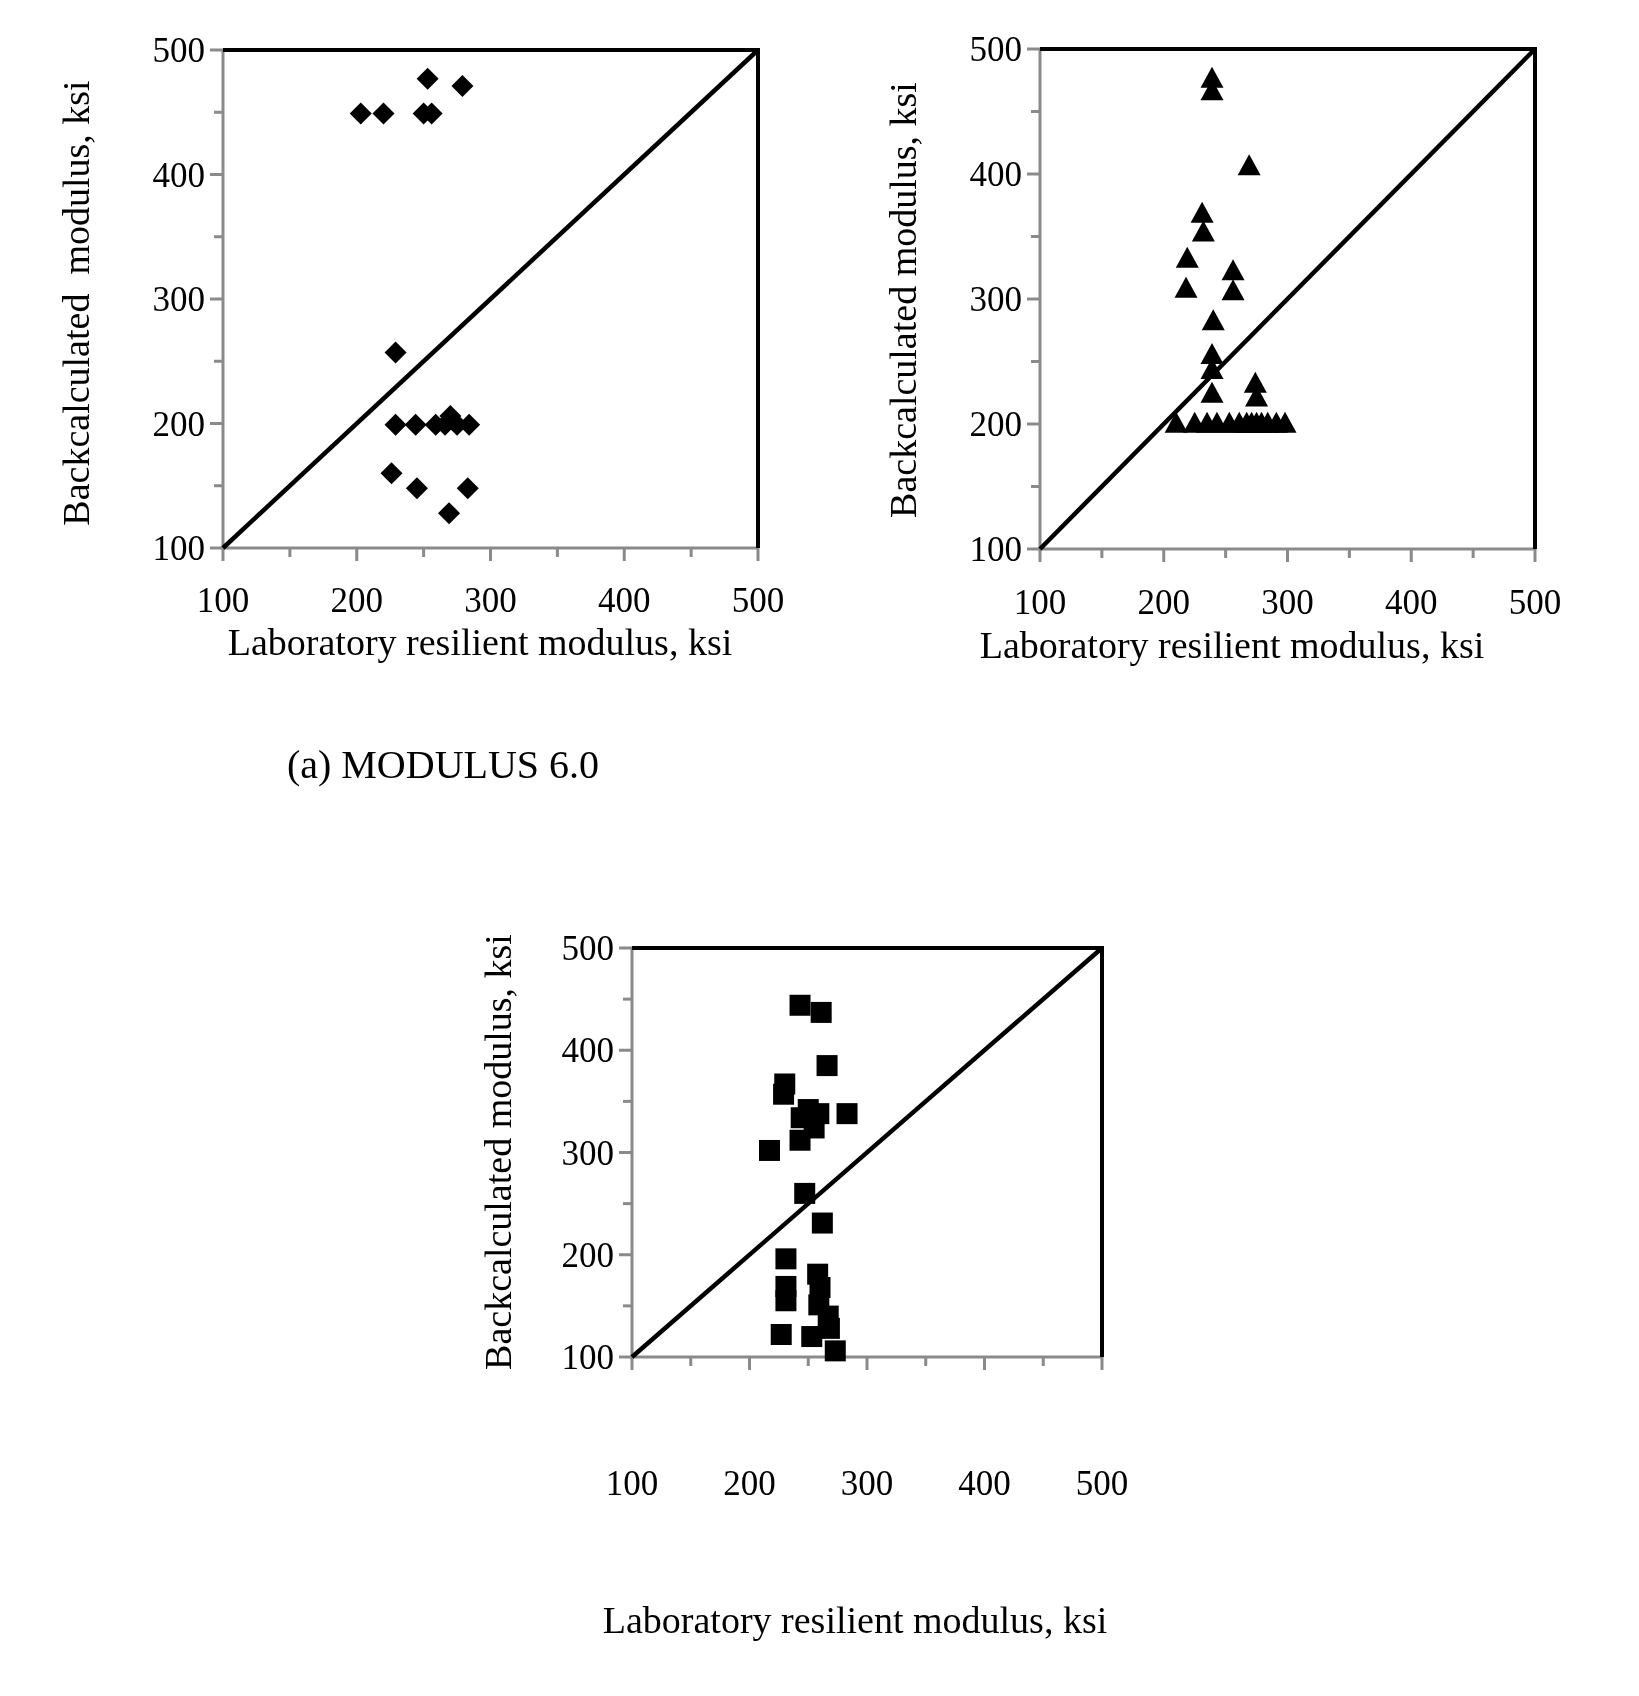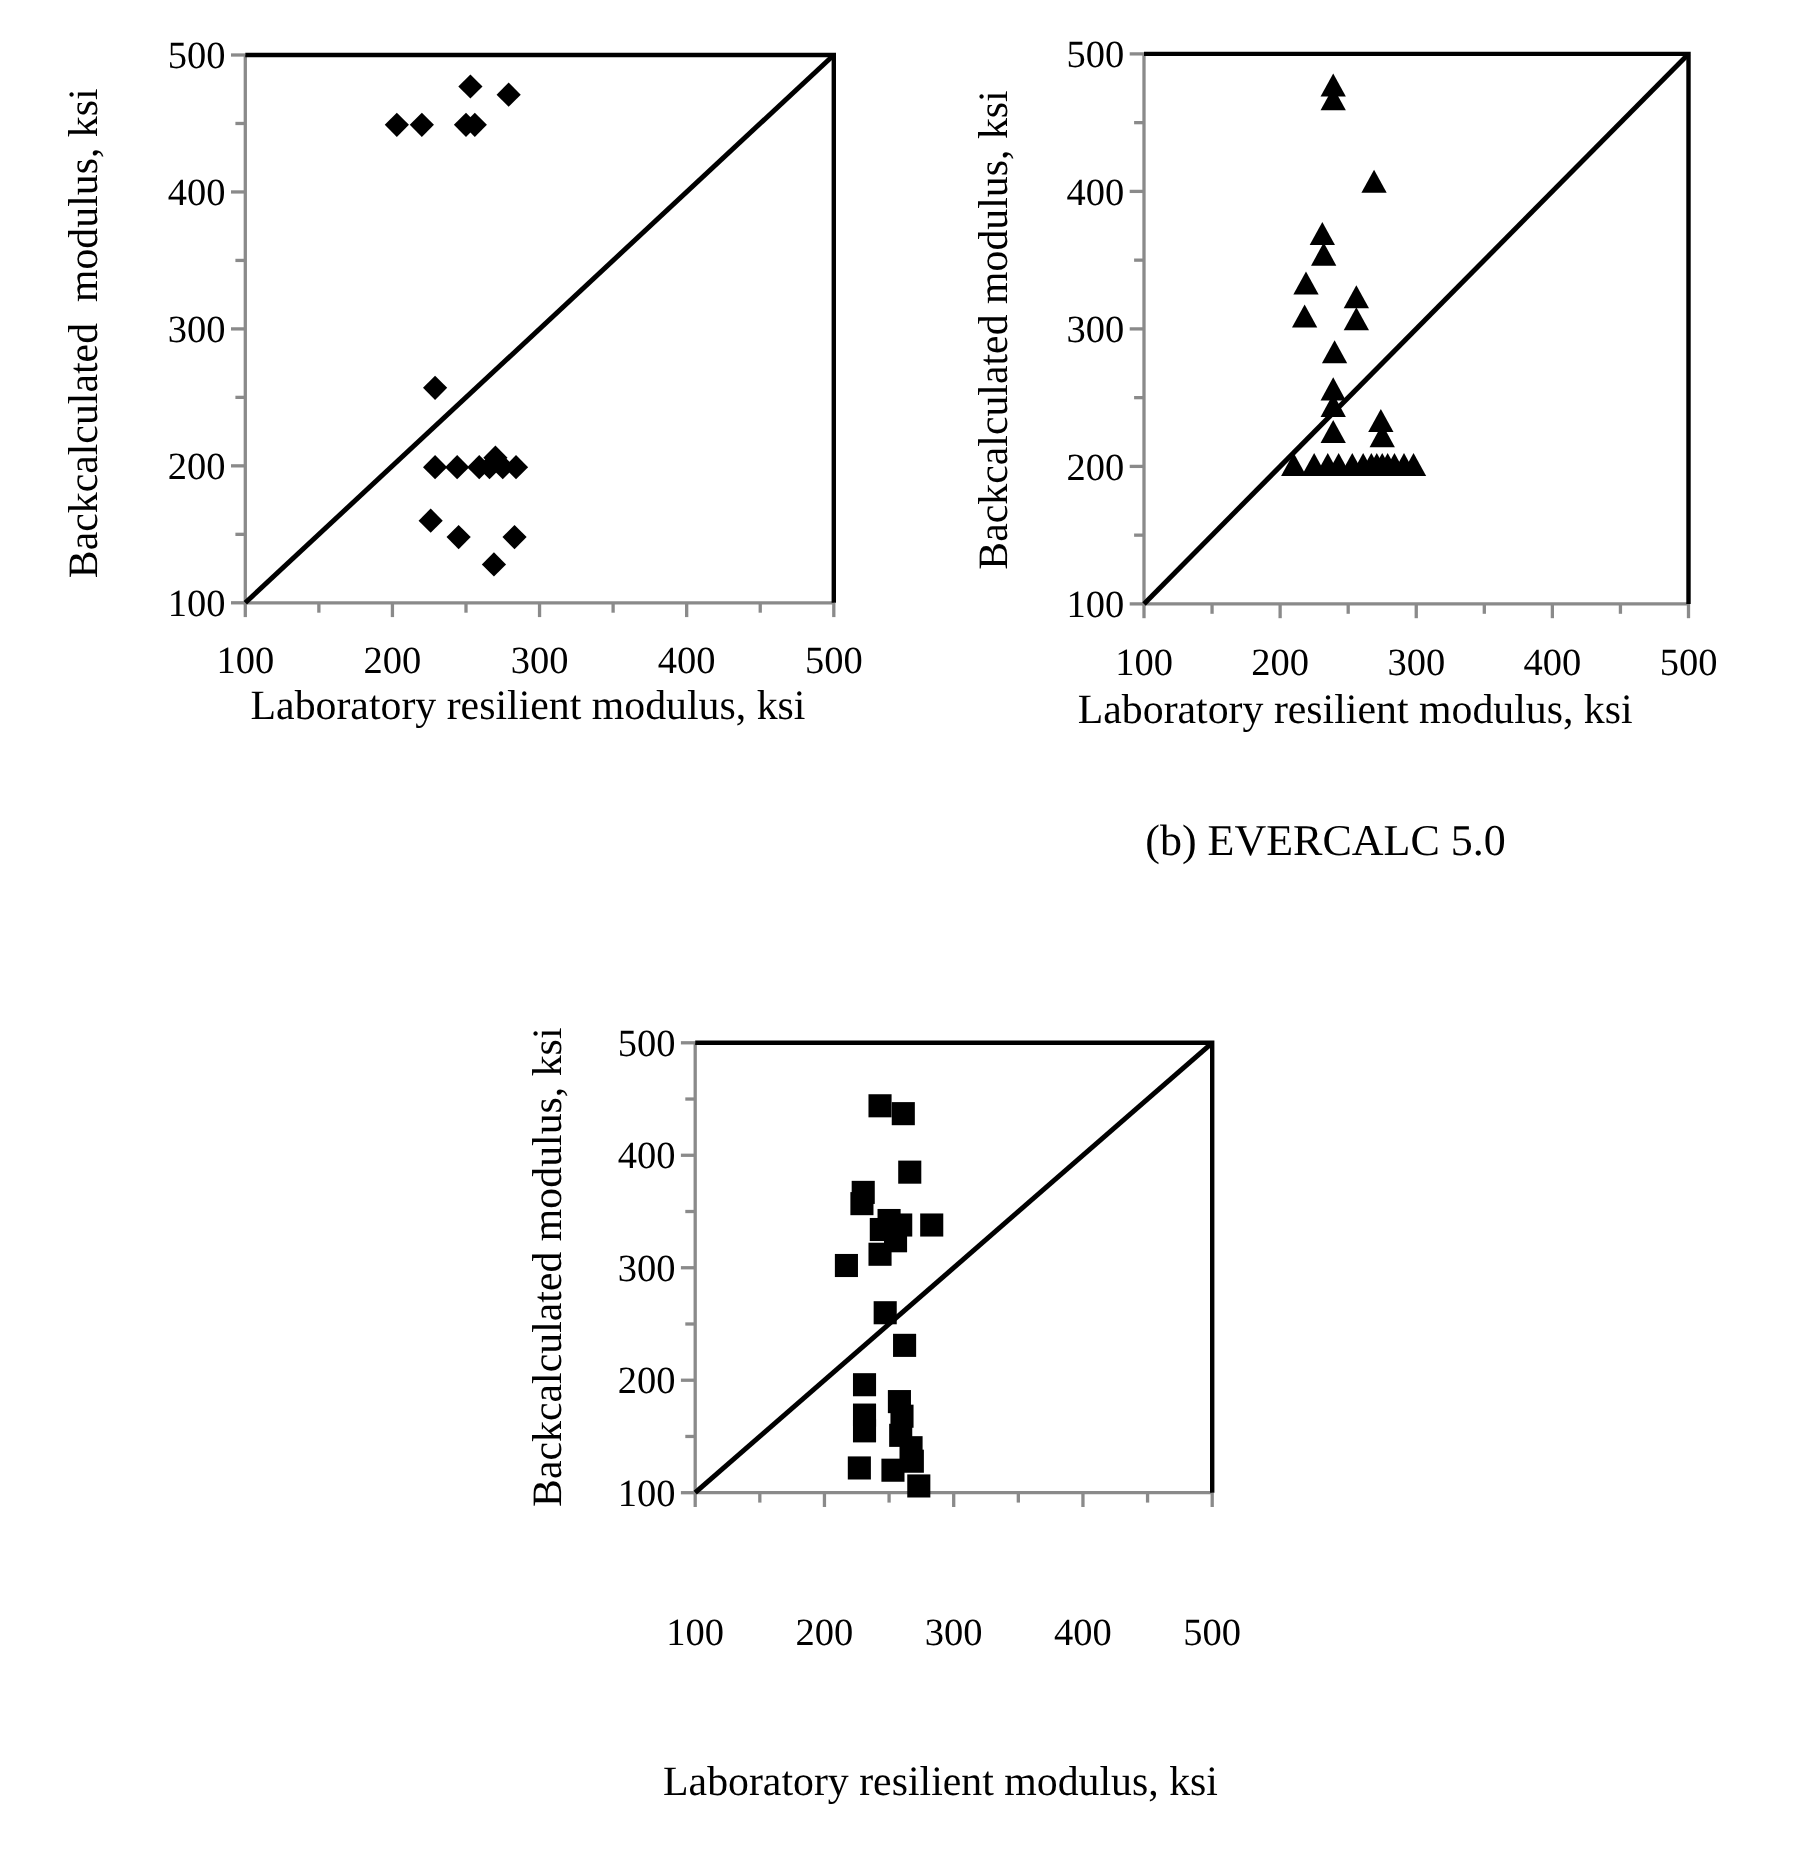--- a/index.html
+++ b/index.html
@@ -226,23 +226,23 @@
           <path d="M 770.725 1324.005 h 21 v 21 h -21 Z"></path>
           <path d="M 801.275 1326.05 h 21 v 21 h -21 Z"></path>
           <path d="M 824.775 1340.365 h 21 v 21 h -21 Z"></path>
         </g>
       </g>
     </svg>
 
   
   <div class="axis-title vert" style="left:76px;top:303px;">Backcalculated  modulus, ksi</div>
   <div class="axis-title" style="left:480px;top:642px;">Laboratory resilient modulus, ksi</div>
+  <div class="caption" style="left:443px;top:764px;">(a) MODULUS 6.0</div>
 
   
   <div class="axis-title vert" style="left:903px;top:300px;">Backcalculated modulus, ksi</div>
   <div class="axis-title" style="left:1232px;top:645px;">Laboratory resilient modulus, ksi</div>
-  <div class="caption" style="left:1205px;top:764px;">(b) EVERCALC 5.0</div>
 
   
   <div class="axis-title vert" style="left:498px;top:1152px;">Backcalculated modulus, ksi</div>
   <div class="axis-title" style="left:855px;top:1620px;">Laboratory resilient modulus, ksi</div>
 
 </div>
 
 </body></html>

